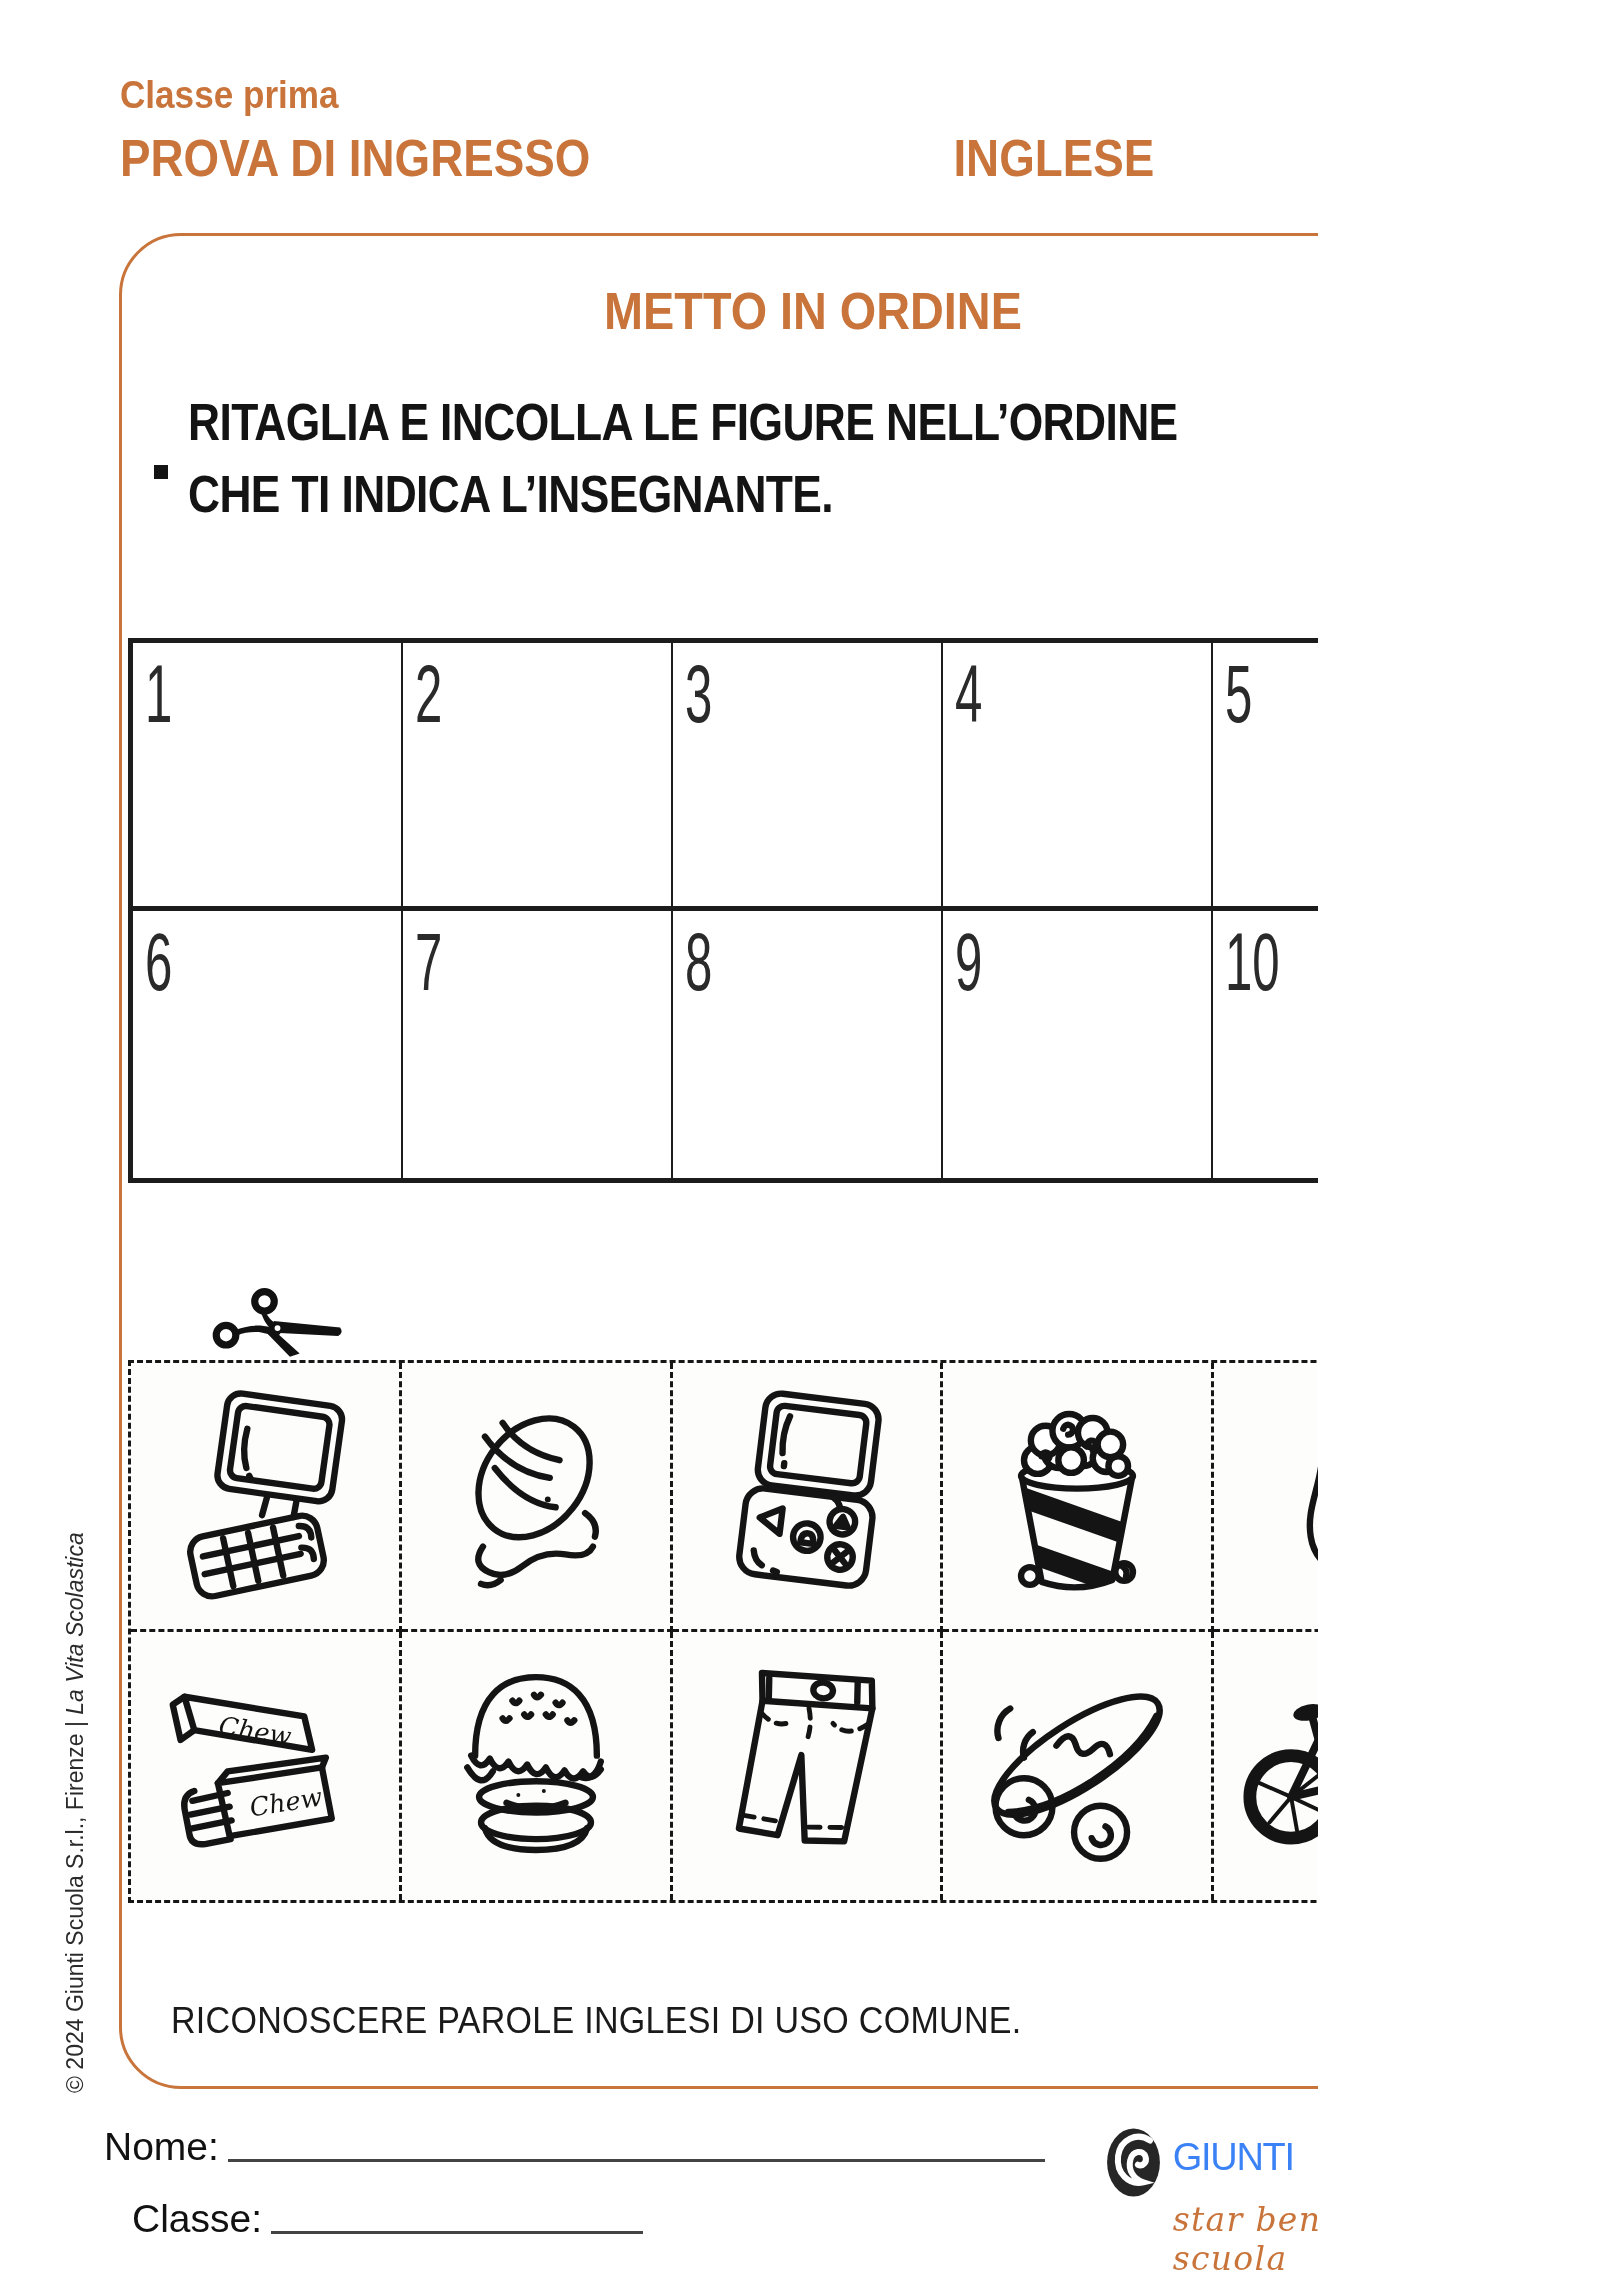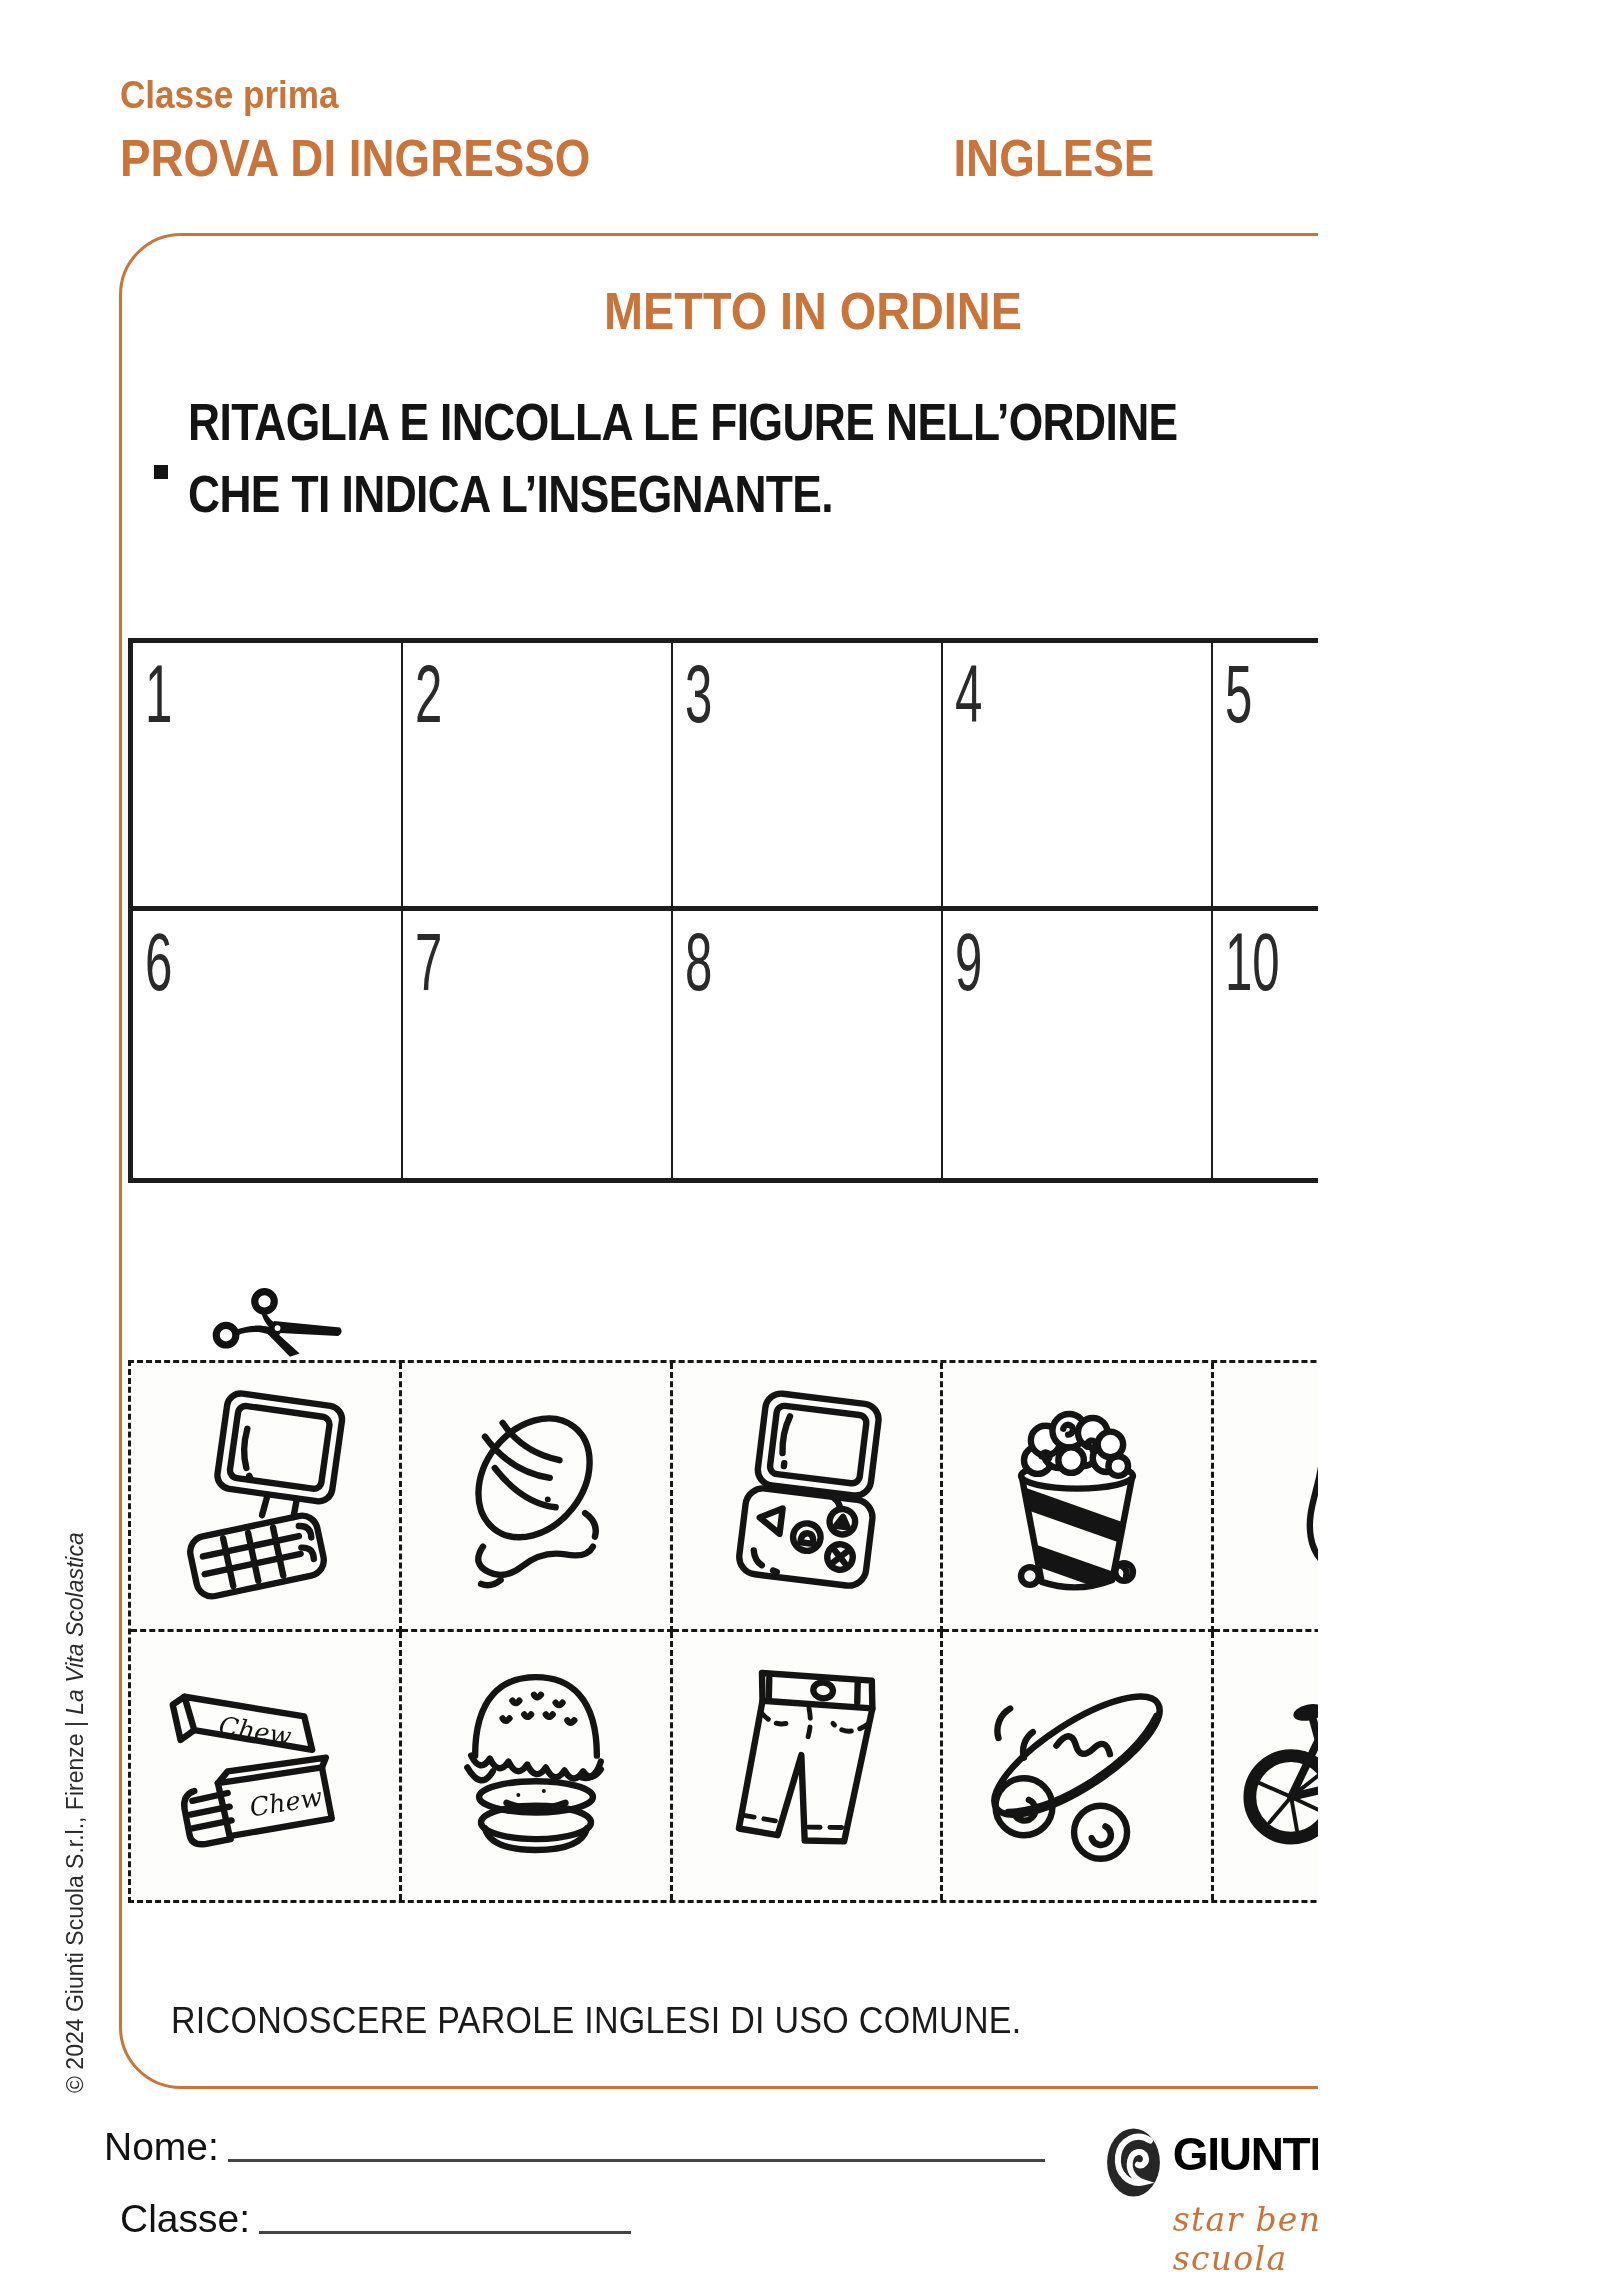--- a/index.html
+++ b/index.html
@@ -45,31 +45,31 @@
   .objective{position:absolute;left:171px;top:2000px;font-size:37px;color:#1a1a1a;
              transform:scaleX(.92);transform-origin:0 0;letter-spacing:0.3px;white-space:nowrap;}
   .copyright{position:absolute;left:62px;top:2093px;transform:rotate(-90deg);
              transform-origin:0 0;white-space:nowrap;font-size:23px;color:#2a2a2a;}
   .copyright .ital{font-style:italic;}
   .fillrow{position:absolute;display:flex;align-items:flex-end;}
   .fillrow .lbl{font-size:39px;color:#111;margin-right:9.2px;line-height:1;}
   .fillrow .line{border-bottom:3.3px solid #444;margin-bottom:3.9px;}
   .row-nome{left:104px;top:2127px;width:941px;}
   .row-nome .line{flex:1;}
-  .row-cd{left:120px;top:2199px;width:941px;justify-content:space-between;gap:20px;}
+  .row-cd{left:132px;top:2199px;width:941px;justify-content:space-between;gap:20px;}
   .grp{display:flex;align-items:flex-end;}
   .grp-classe{width:511px;}
   .grp-classe .line{flex:1;}
   .grp-data{width:387px;}
   .grp-data .line{flex:1;}
   
   .logo{position:absolute;left:1106px;top:2127px;display:flex;align-items:flex-start;}
   .gmark{margin-right:11.8px;flex:none;}
   .logo-row{display:flex;align-items:baseline;white-space:nowrap;}
-  .brand-g{font-size:46px;font-weight:700;color:#000000;letter-spacing:-1.3px;}
+  .brand-g{font-size:38px;font-weight:400;color:#3b82f6;letter-spacing:-1.3px;}
   .brand-s{font-size:46px;font-weight:700;color:#C8743A;margin-left:26px;letter-spacing:-0.7px;}
   .tagline{font-family:"DejaVu Serif",serif;font-style:italic;font-size:33px;color:#C8743A;
            margin-top:19px;letter-spacing:1.3px;}
 </style>
 </head>
 <body>
 
 <div class="page">
 
   <div class="hdr-class">Classe prima</div>

